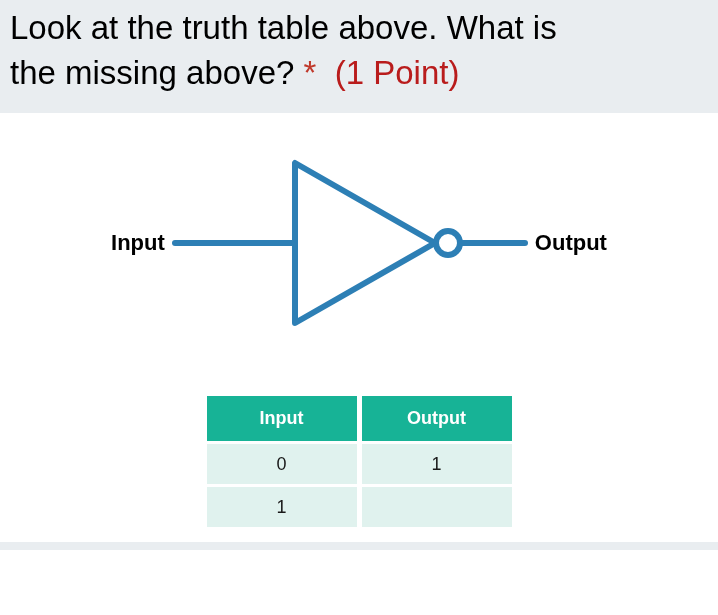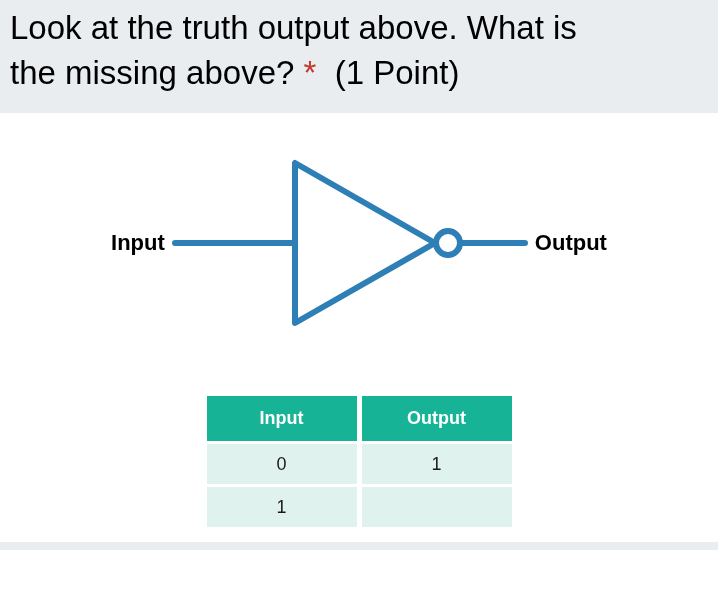--- a/index.html
+++ b/index.html
@@ -14,21 +14,21 @@
     background: #e9edf0;
     padding: 6px 10px 18px 10px;
   }
   .question-text {
     font-size: 33px;
     line-height: 1.35;
     color: #000000;
     font-weight: 400;
   }
   .required-star { color: #c0392b; }
-  .points { color: #000000; }
+  .points { color: #b91c1c; }
   .figure-area {
     padding-top: 35px;
     display: flex;
     align-items: center;
     justify-content: center;
   }
   .gate-row {
     display: flex;
     align-items: center;
     justify-content: center;
@@ -74,21 +74,21 @@
     margin-top: 12px;
     height: 8px;
     background: #e9edf0;
   }
 </style>
 </head>
 <body>
 
 <div class="question-header">
   <div class="question-text">
-    <span>Look at the truth output above. What is</span><br>
+    <span>Look at the truth table above. What is</span><br>
     <span>the missing above?</span>
     <span class="required-star">*</span>&nbsp;
     <span class="points">(1 Point)</span>
   </div>
 </div>
 
 <div class="figure-area">
   <div class="gate-row">
     <span class="io-label">Input</span>
     <svg class="gate-svg" width="370" height="190" viewBox="0 0 370 190">

